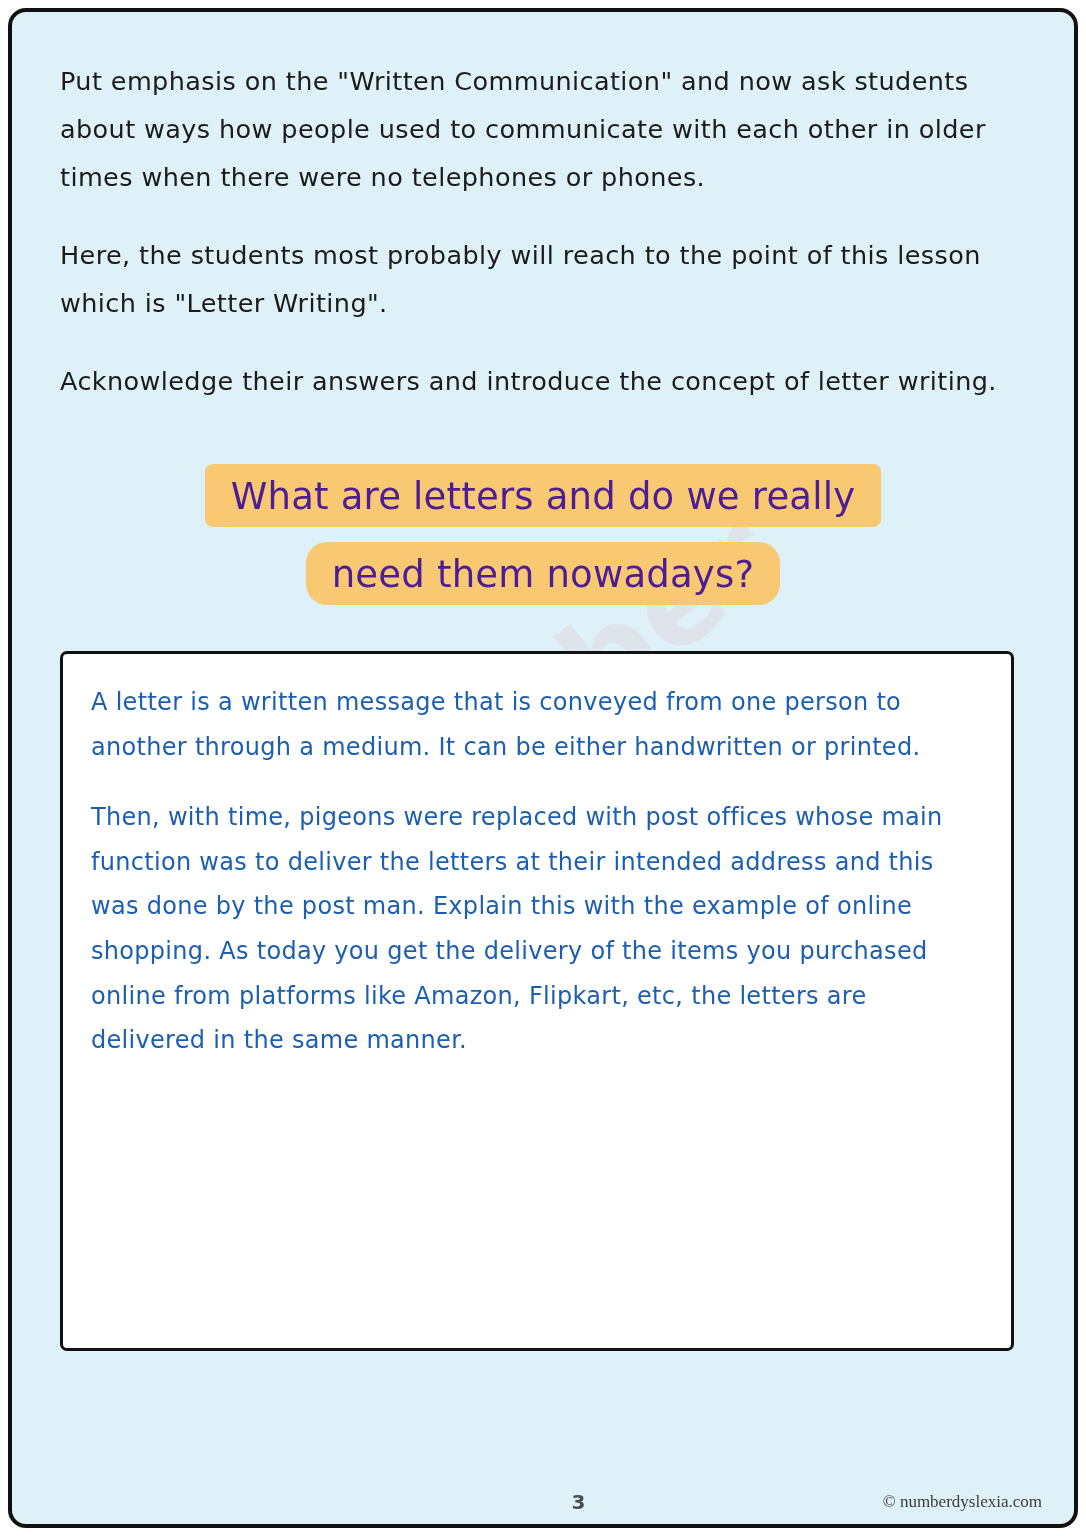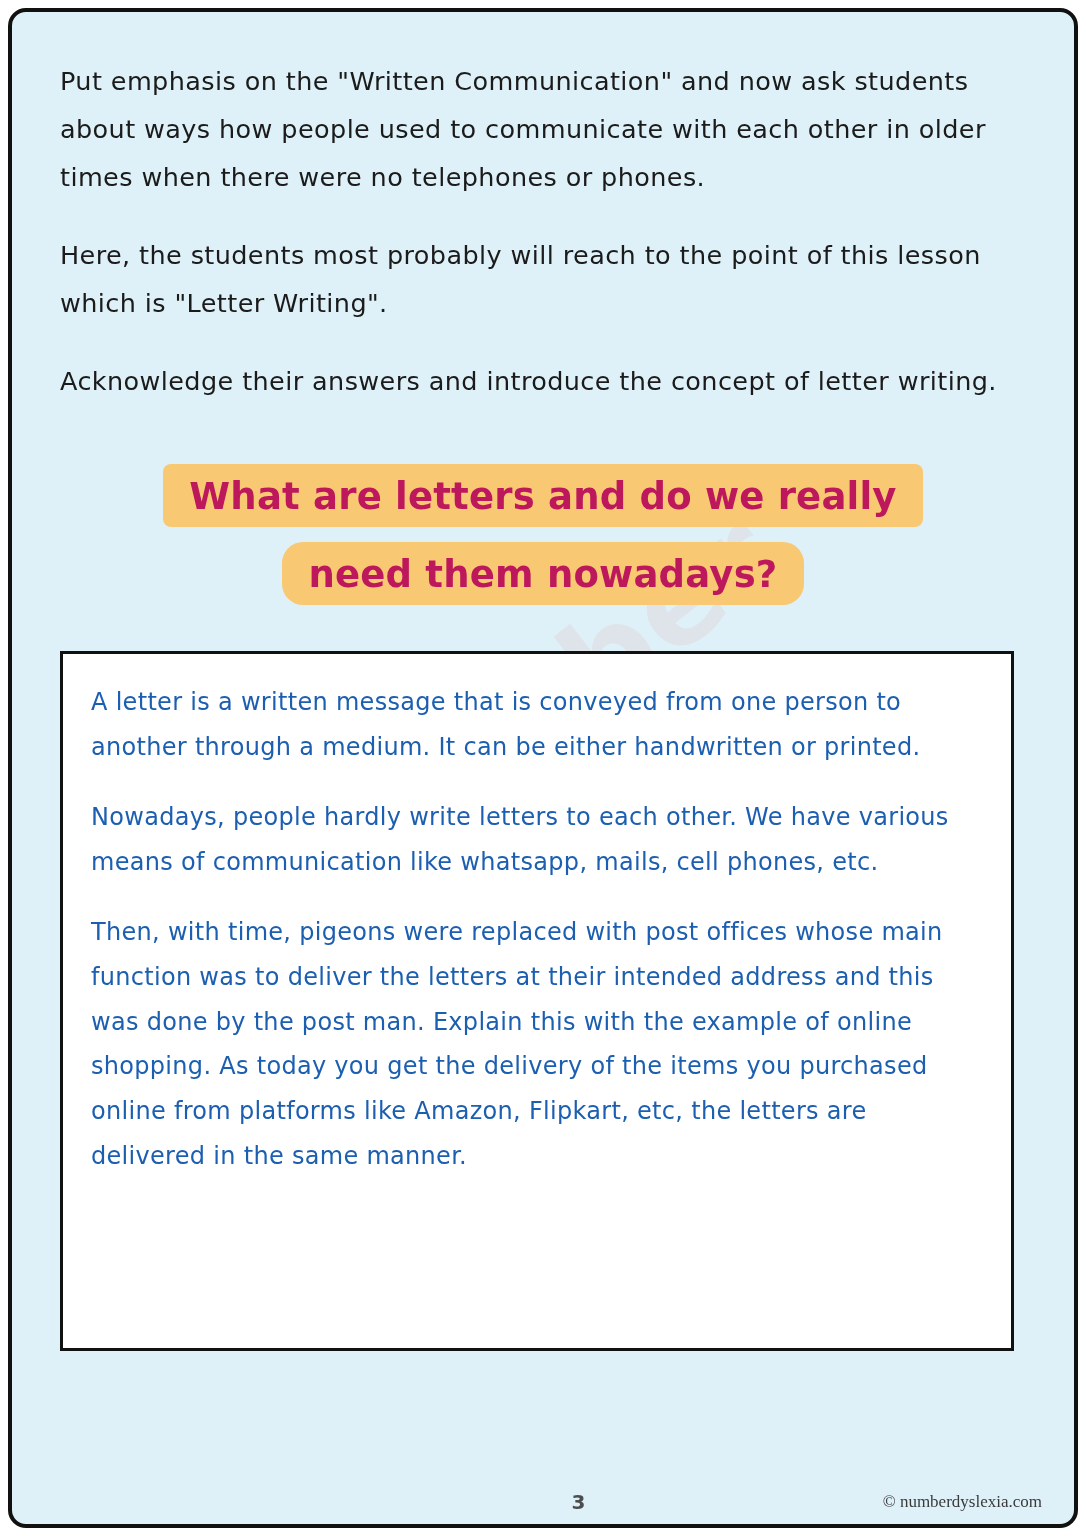--- a/index.html
+++ b/index.html
@@ -65,38 +65,38 @@
   .intro p:last-child {
     margin-bottom: 0;
   }
   .highlight-wrap {
     margin: 58px 0 0 0;
     text-align: center;
   }
   .highlight-line {
     display: inline-block;
     background: #f8c872;
-    color: #be185d;
+    color: #4c1d95;
     font-size: 37px;
-    font-weight: 700;
+    font-weight: 400;
     line-height: 1.22;
     padding: 10px 26px 8px 26px;
     border-radius: 8px;
     letter-spacing: 0.2px;
     font-family: "DejaVu Sans", sans-serif;
   }
   .highlight-line.second {
     margin-top: 15px;
     border-radius: 21px;
   }
   .answer-box {
     margin: 46px 12px 0 0;
     background: #ffffff;
     border: 3px solid #111111;
-    border-radius: 0;
+    border-radius: 7px;
     padding: 26px 28px 30px 28px;
     min-height: 700px;
     box-sizing: border-box;
   }
   .answer-box p {
     margin: 0 0 26px 0;
     font-size: 24px;
     line-height: 1.86;
     color: #1c5fb0;
     letter-spacing: 0.3px;
@@ -149,21 +149,20 @@
       </div>
 
       <div class="highlight-wrap">
         <span class="highlight-line">What are letters and do we really</span>
         <br>
         <span class="highlight-line second">need them nowadays?</span>
       </div>
 
       <div class="answer-box">
         <p>A letter is a written message that is conveyed from one person to another through a medium. It can be either handwritten or printed.</p>
-        <p>Nowadays, people hardly write letters to each other. We have various means of communication like whatsapp, mails, cell phones, etc.</p>
         <p>Then, with time, pigeons were replaced with post offices whose main function was to deliver the letters at their intended address and this was done by the post man. Explain this with the example of online shopping. As today you get the delivery of the items you purchased online from platforms like Amazon, Flipkart, etc, the letters are delivered in the same manner.</p>
       </div>
 
     </div>
 
     <div class="footer">
       <div class="page-number">3</div>
       <div class="credit">© numberdyslexia.com</div>
     </div>
 

